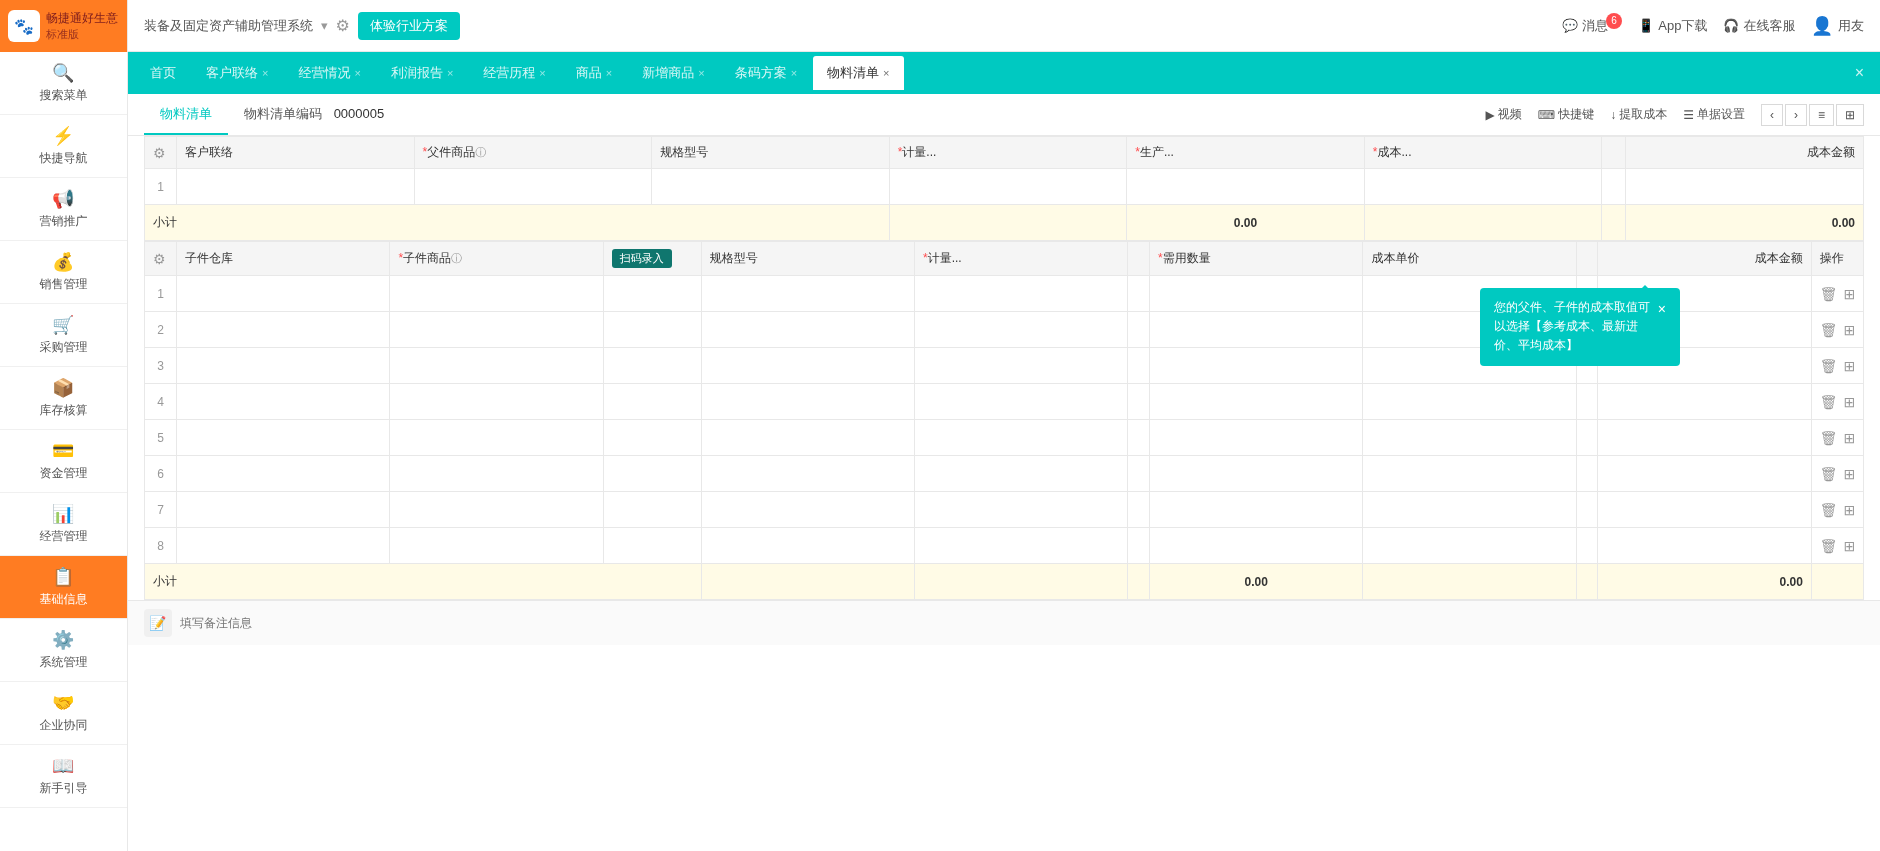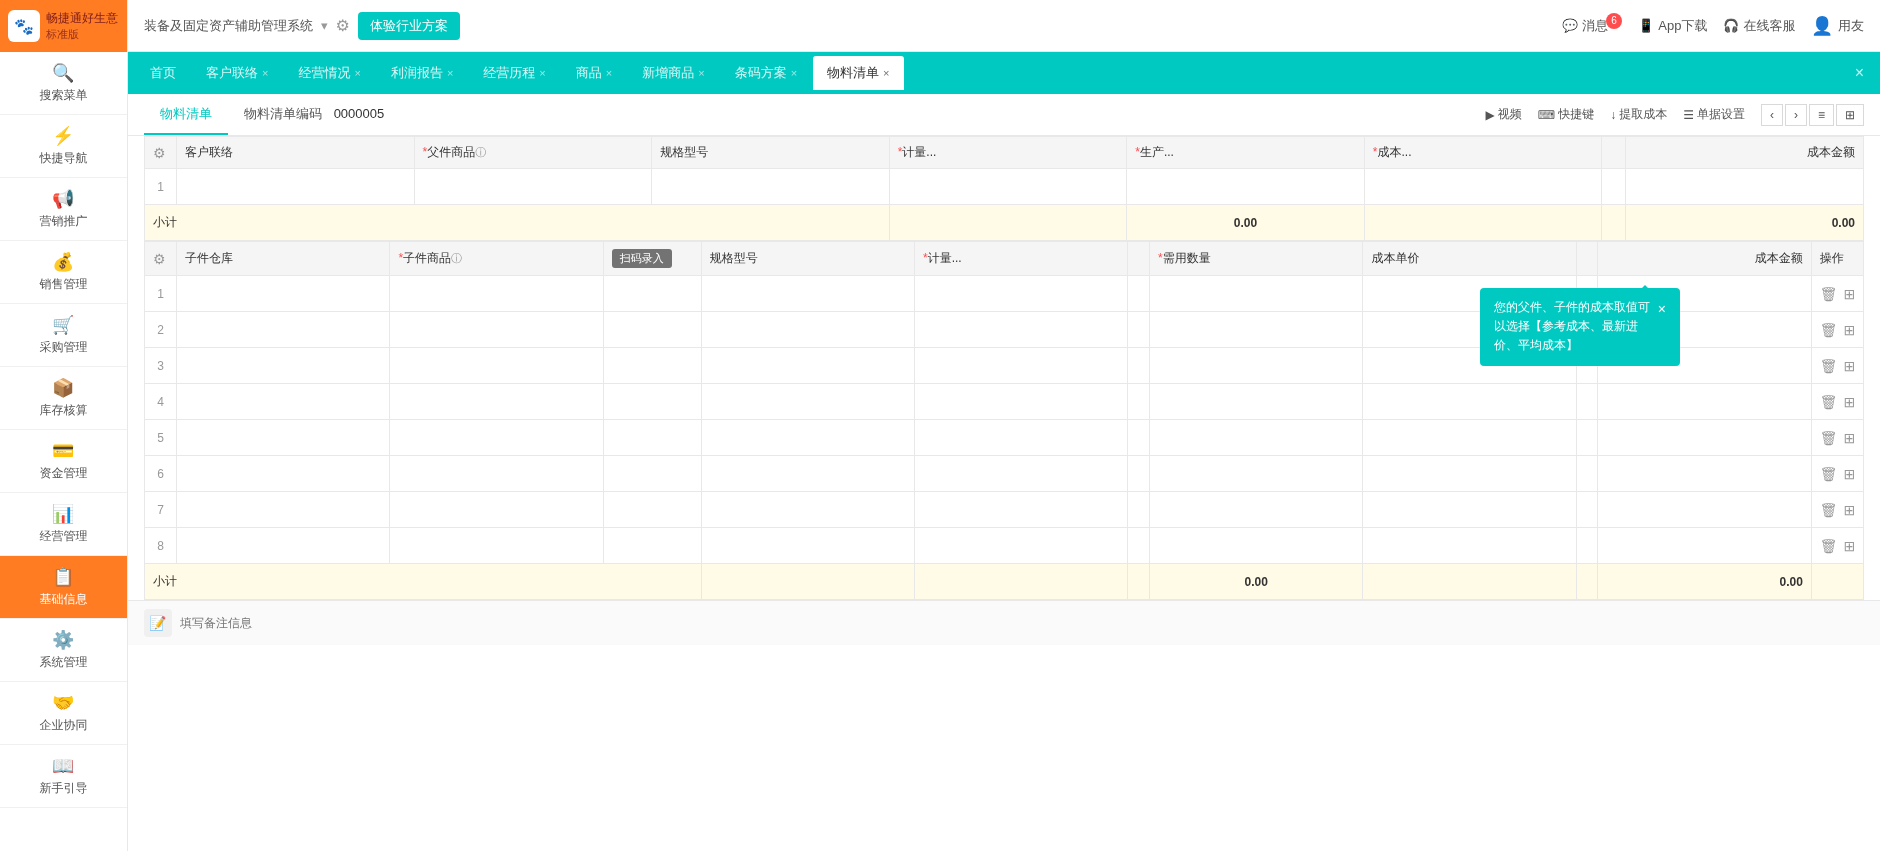--- a/index.html
+++ b/index.html
@@ -217,21 +217,21 @@
       color: #333;
     }
     .subtotal-label { color: #666; margin-left: 36px; }
     .subtotal-value { color: #333; font-weight: bold; margin-top: 24px; }
     .gear-th {
       width: 32px;
       text-align: center;
     }
     .required-star { color: #ff4d4f; }
     .scan-btn {
-      background: #737373;
+      background: #0f766e;
       color: #fff;
       border: none;
       border-radius: 3px;
       padding: 2px 8px;
       font-size: 11px;
       cursor: pointer;
     }
     .action-icons { display: flex; align-items: center; justify-content: center; gap: 6px; }
     .action-icon { color: #999; cursor: pointer; font-size: 14px; }
 

